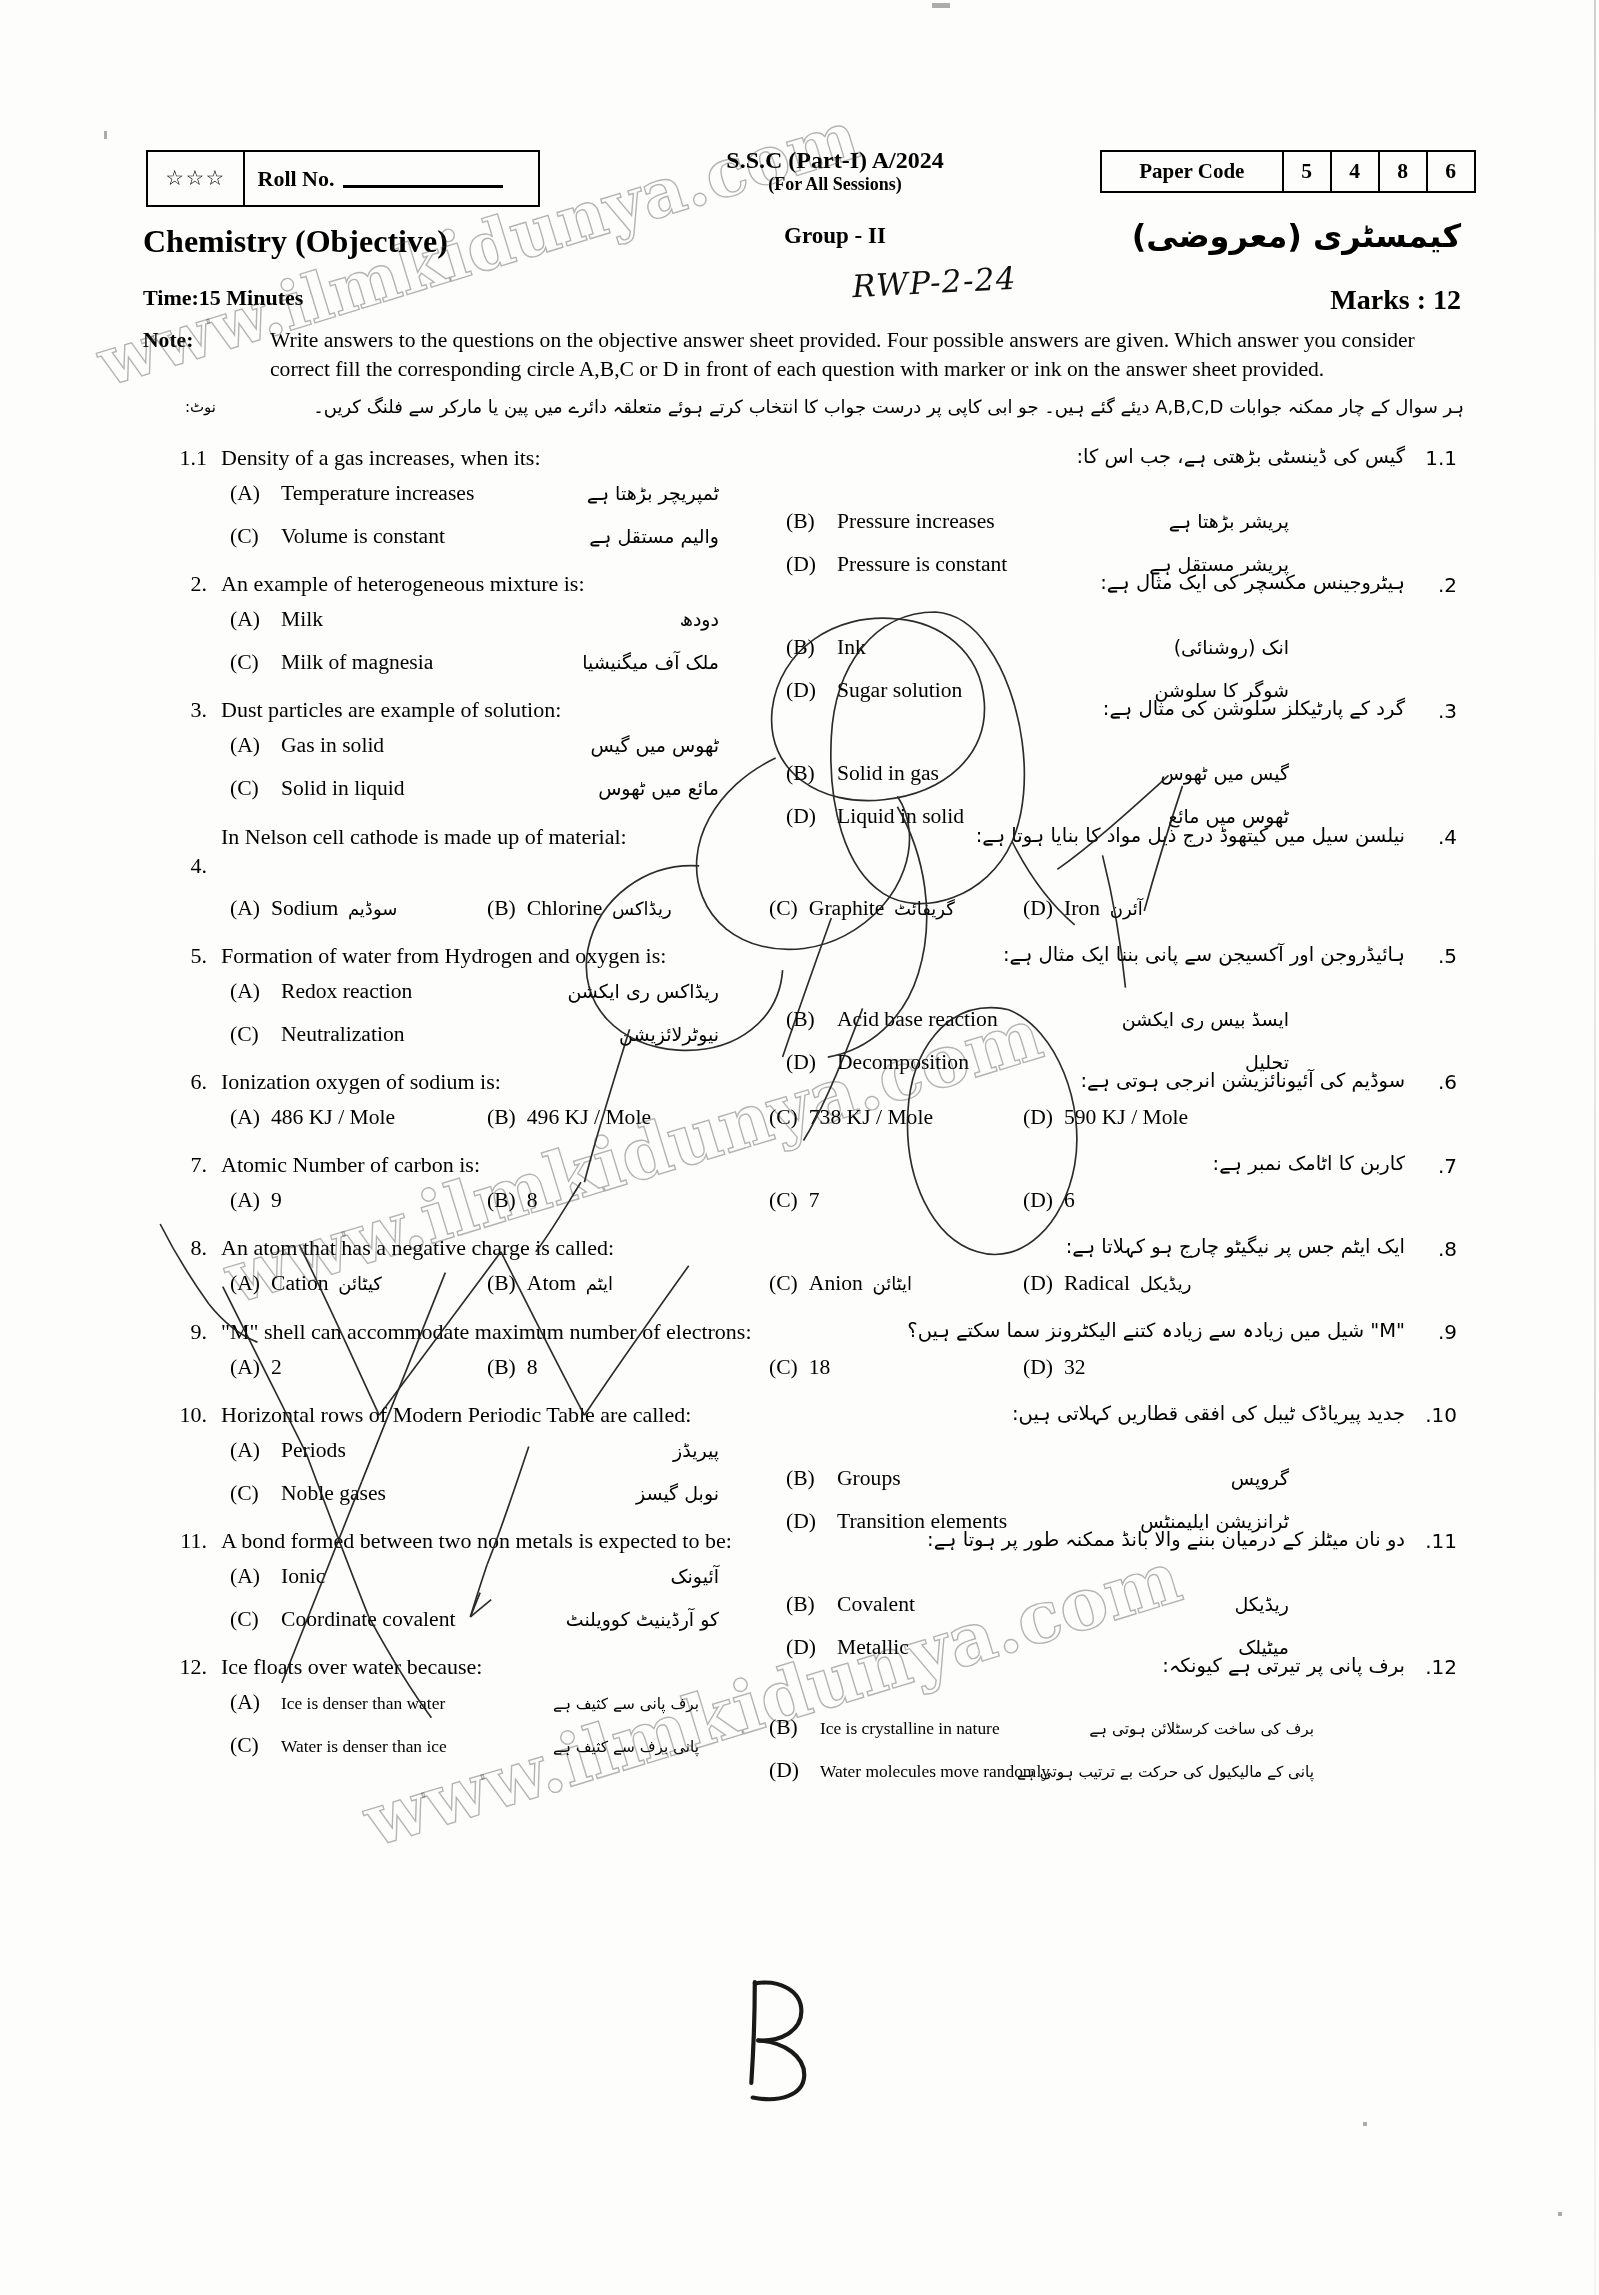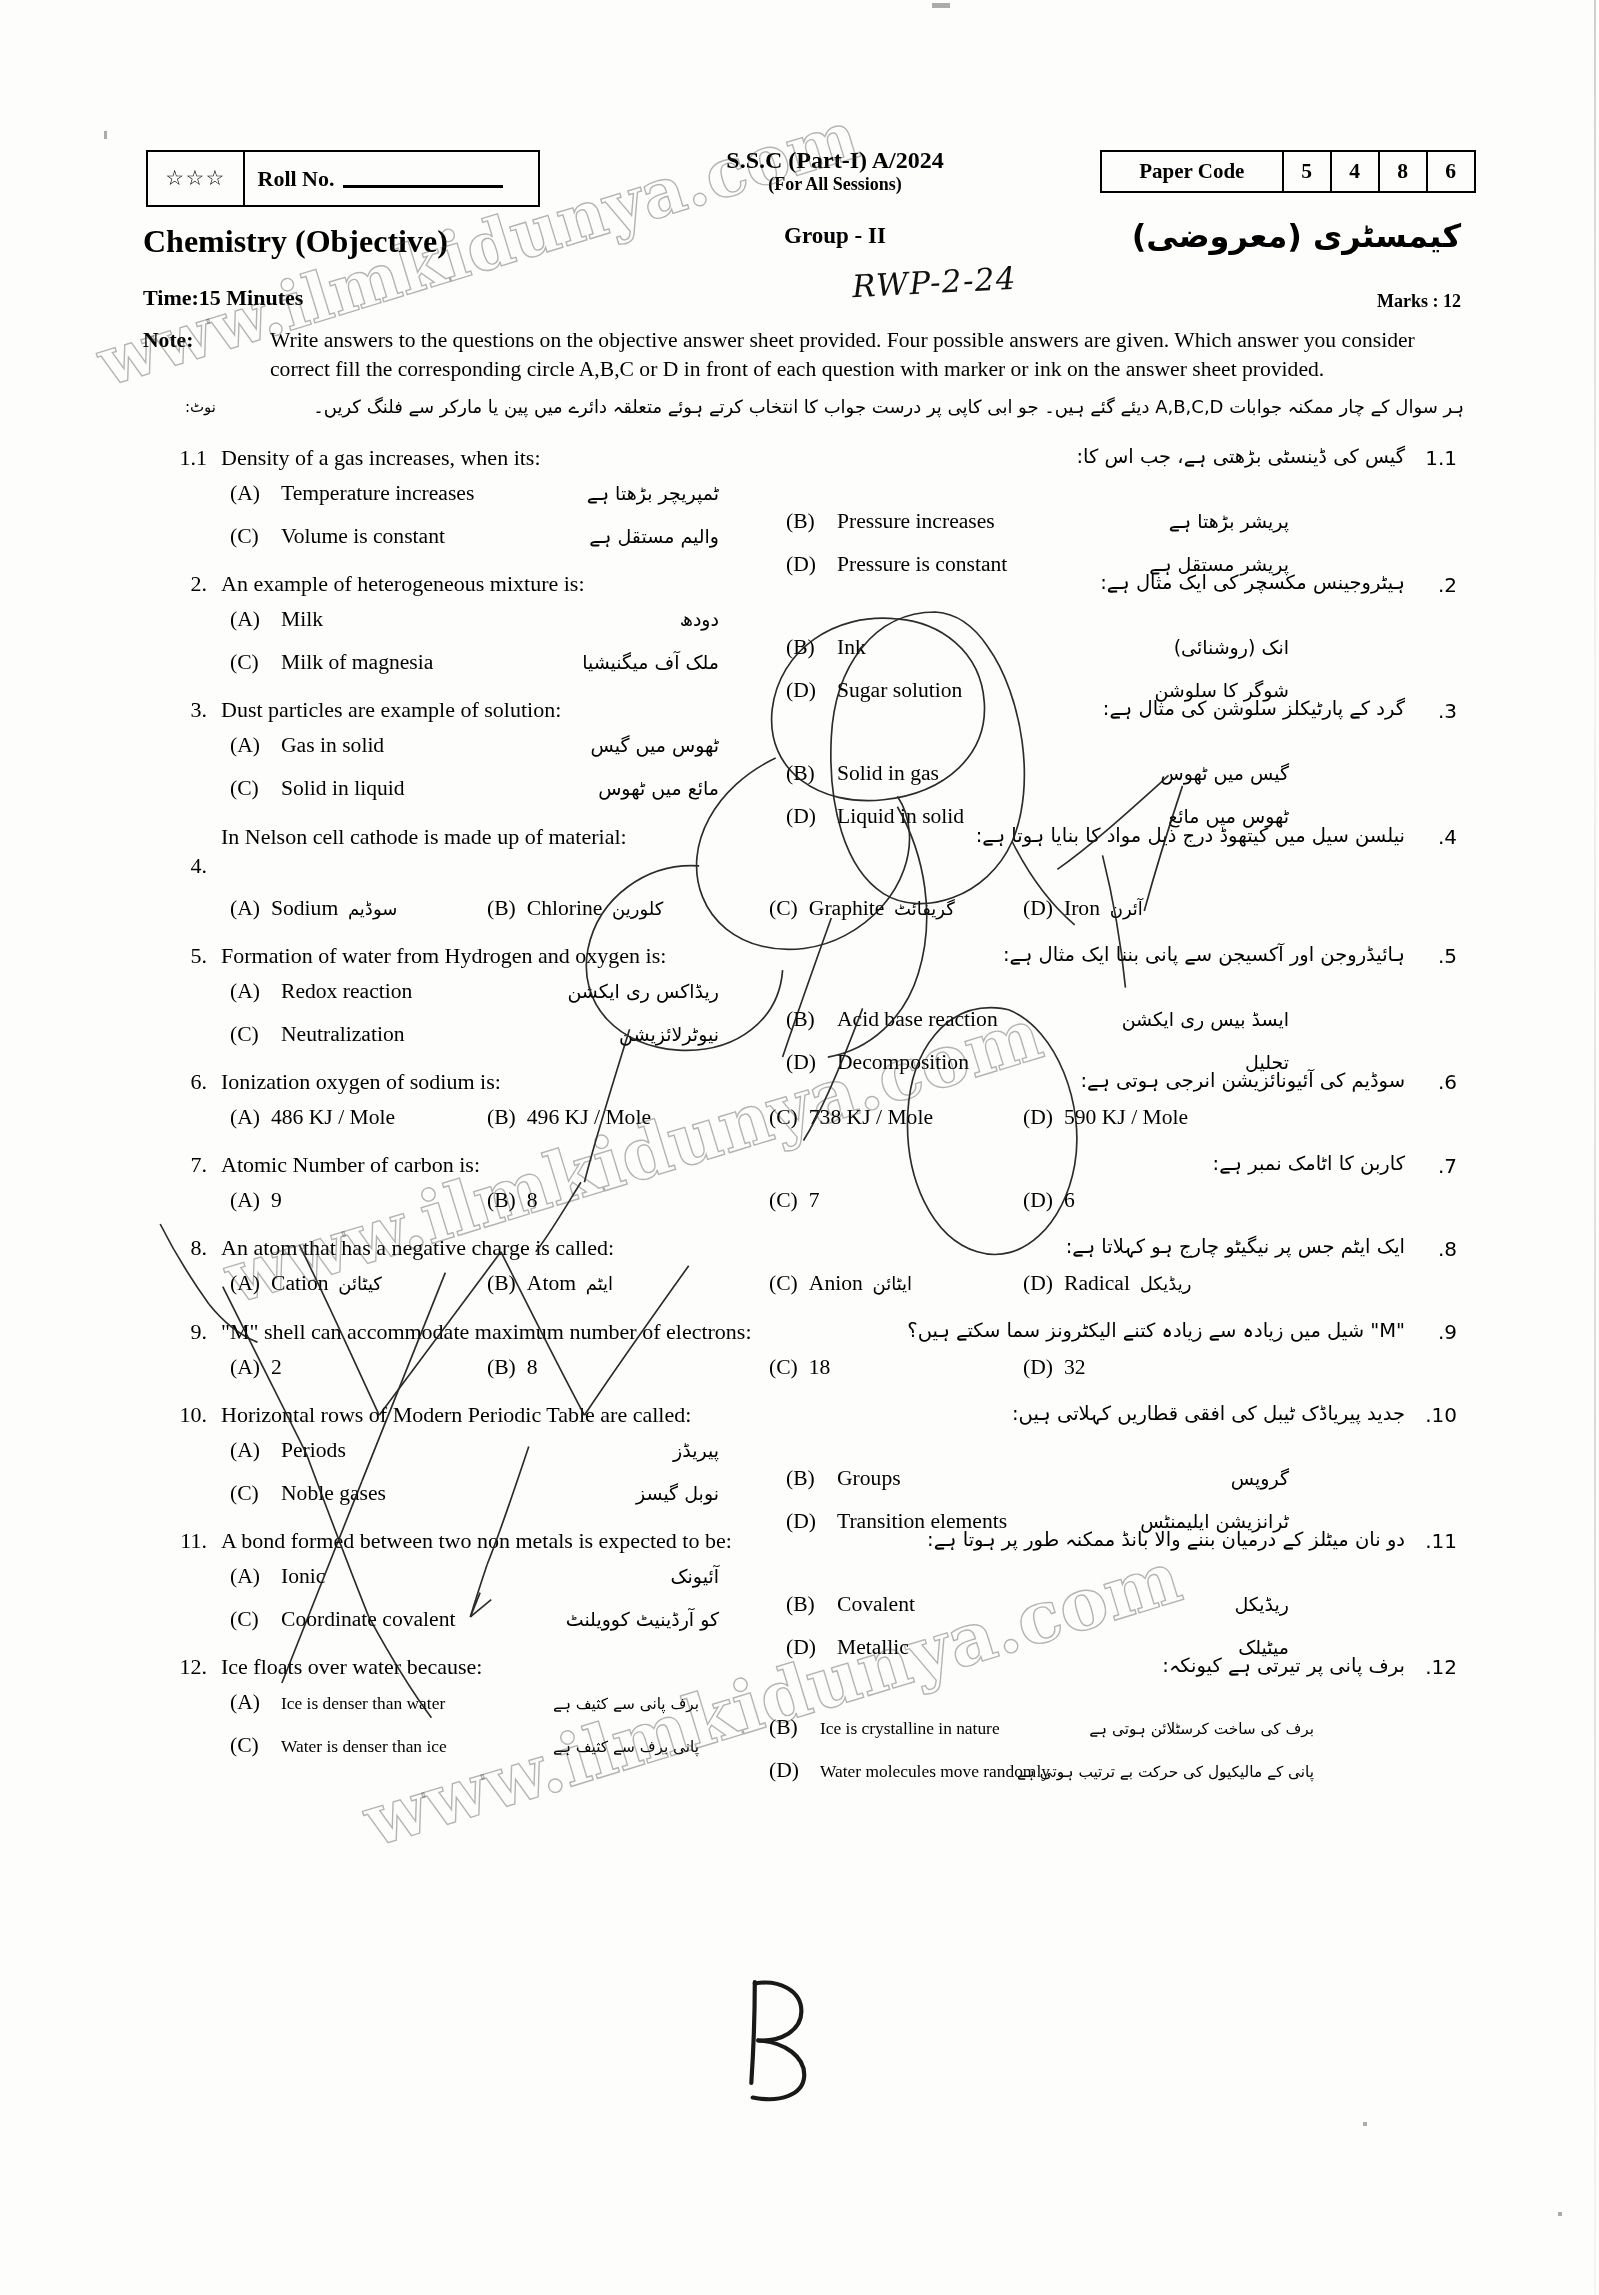--- a/index.html
+++ b/index.html
@@ -94,22 +94,22 @@
     font-size: 32px; font-weight: bold;
     direction: rtl;
     font-family: "DejaVu Sans", sans-serif;
   }
 
   .time-line {
     position: absolute; left: 143px; top: 285px;
     font-size: 22px; font-weight: bold;
   }
   .marks-line {
-    position: absolute; right: 139px; top: 291px;
-    font-size: 18px; font-weight: bold;
+    position: absolute; right: 139px; top: 284px;
+    font-size: 28px; font-weight: bold;
   }
 
   .hand-date {
     position: absolute; left: 852px; top: 264px;
     font-size: 31px;
     font-family: "DejaVu Serif", serif;
     font-style: italic;
     transform: rotate(-3deg);
     color: #111;
     letter-spacing: 1.4px;
@@ -377,21 +377,21 @@
         </div>
         <div class="opts-4">
           <div class="o" style="left: 230px;">
             <span class="lbl">(A)</span>
             <span class="en">Sodium</span>
             <span class="ur">سوڈیم</span>
           </div>
           <div class="o" style="left: 487px;">
             <span class="lbl">(B)</span>
             <span class="en">Chlorine</span>
-            <span class="ur">کلورین</span>
+            <span class="ur">ریڈاکس</span>
           </div>
           <div class="o" style="left: 769px;">
             <span class="lbl">(C)</span>
             <span class="en">Graphite</span>
             <span class="ur">گریفائٹ</span>
           </div>
           <div class="o" style="left: 1023px;">
             <span class="lbl">(D)</span>
             <span class="en">Iron</span>
             <span class="ur">آئرن</span>

